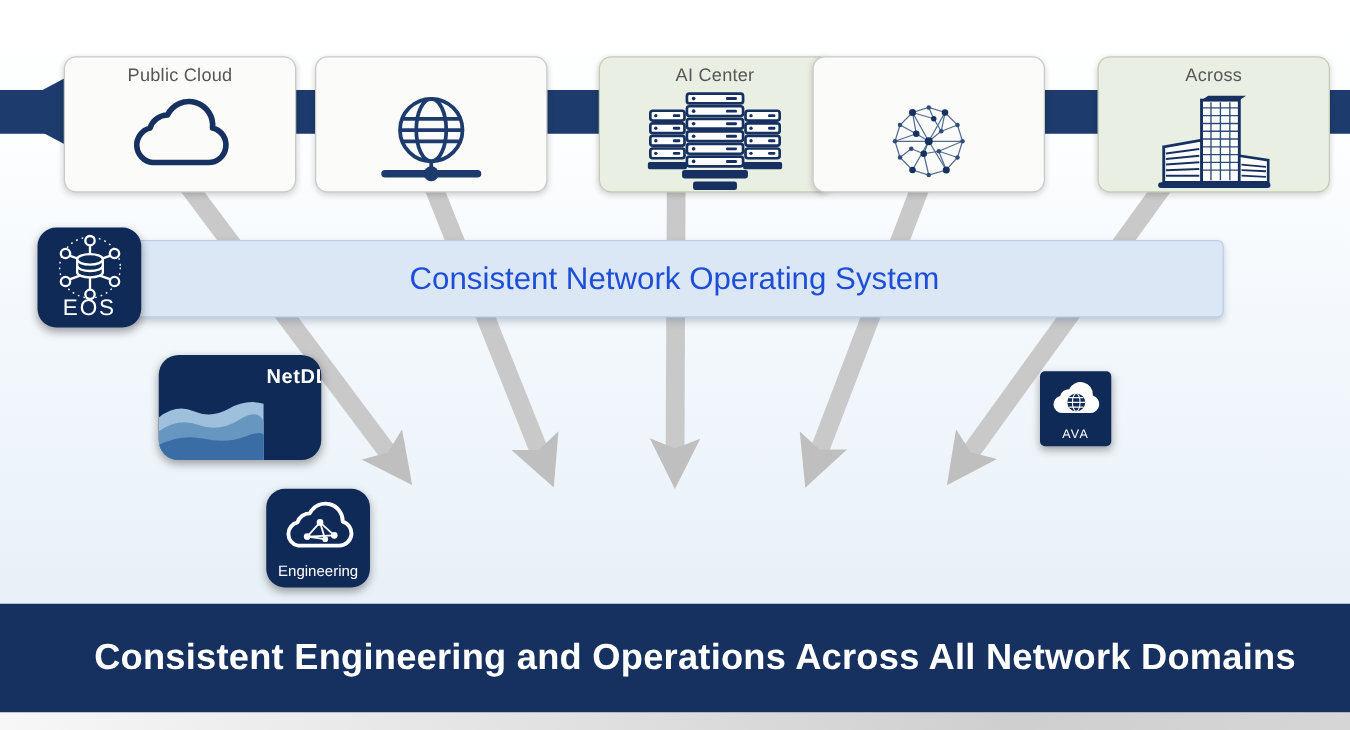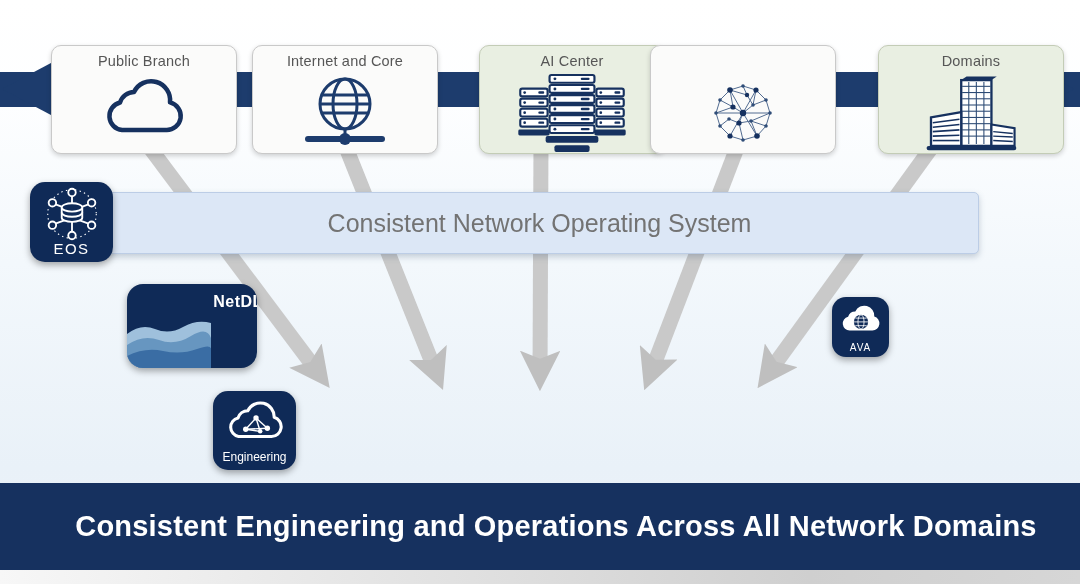--- a/index.html
+++ b/index.html
@@ -19,34 +19,34 @@
   .card{position:absolute;top:45px;width:184px;height:107px;background:#fbfbfa;
     border:1.5px solid #c9c9c9;border-radius:10px;box-shadow:0 2px 5px rgba(0,0,0,.18);z-index:2;}
   .card.green{background:#e9efe2;border-color:#c3ccb6;margin-left:30px;}
   .card-title{position:absolute;top:7px;left:0;width:100%;text-align:center;
     font-size:14.5px;color:#565656;letter-spacing:.2px;}
   .card-icon{position:absolute;left:50%;top:27px;transform:translateX(-50%);}
   
   .layer-bar{position:absolute;background:#dce7f6;border:1px solid #bccde6;border-radius:5px;
     box-shadow:0 3px 6px rgba(70,90,120,.28);z-index:2;
     display:flex;align-items:center;justify-content:center;
-    font-size:25px;color:#737373;}
+    font-size:25px;color:#1d4ed8;}
   #bar-nos{left:100px;top:192px;width:877px;height:60px;}
   #bar-state{left:187px;top:297px;width:719px;height:61px;}
   #bar-ops{left:268px;top:403px;width:580px;height:61px;}
   
   .badge{position:absolute;background:#0f2a57;border-radius:15px;z-index:3;
     box-shadow:0 3px 7px rgba(0,0,0,.35);color:#fff;overflow:hidden;}
   #badge-eos{left:30px;top:182px;width:83px;height:80px;}
-  #badge-eos .badge-label{position:absolute;bottom:5px;width:100%;text-align:center;font-size:15px;letter-spacing:1.5px;}
+  #badge-eos .badge-label{position:absolute;bottom:5px;width:100%;text-align:center;font-size:18px;letter-spacing:1.5px;}
   #badge-eos svg{position:absolute;left:50%;top:4px;transform:translateX(-50%);}
   #badge-netdl{left:127px;top:284px;width:84px;height:84px;border-radius:16px;padding-left:46px;}
   #badge-netdl .badge-label{position:absolute;top:9px;width:100%;text-align:center;font-size:16px;font-weight:bold;letter-spacing:.5px;}
   #badge-netdl svg{position:absolute;left:0;bottom:0;}
-  #badge-ava{left:832px;top:297px;width:57px;height:60px;border-radius:14px;}
+  #badge-ava{left:832px;top:297px;width:57px;height:60px;border-radius:4px;}
   #badge-ava .badge-label{position:absolute;bottom:4px;width:100%;text-align:center;font-size:10px;letter-spacing:1px;}
   #badge-ava svg{position:absolute;left:50%;top:4px;transform:translateX(-50%);}
   #badge-cloudvision{left:213px;top:391px;width:83px;height:79px;}
   #badge-cloudvision .badge-label{position:absolute;bottom:6px;width:100%;text-align:center;font-size:12px;}
   #badge-cloudvision svg{position:absolute;left:50%;top:6px;transform:translateX(-50%);}
   
   .banner{position:absolute;left:0;top:483px;width:1080px;height:87px;background:#16315f;z-index:4;
     display:flex;align-items:center;justify-content:center;padding-left:16px;}
   .banner-text{color:#ffffff;font-size:29px;font-weight:600;letter-spacing:.2px;}
   .bottom-strip{position:absolute;left:0;top:570px;width:1080px;height:14px;z-index:4;
@@ -69,30 +69,29 @@
       </marker>
     </defs>
     <line x1="144" y1="140" x2="320" y2="375" stroke="#c9c9c9" stroke-width="15" marker-end="url(#ah)"></line>
     <line x1="343" y1="140" x2="437" y2="375" stroke="#c9c9c9" stroke-width="15" marker-end="url(#ah)"></line>
     <line x1="541" y1="140" x2="540" y2="375" stroke="#c9c9c9" stroke-width="15" marker-end="url(#ah)"></line>
     <line x1="740" y1="140" x2="650" y2="375" stroke="#c9c9c9" stroke-width="15" marker-end="url(#ah)"></line>
     <line x1="937" y1="140" x2="767" y2="375" stroke="#c9c9c9" stroke-width="15" marker-end="url(#ah)"></line>
   </svg>
 
   <div class="card" style="left:51px">
-    <div class="card-title">Public Branch</div>
+    <div class="card-title">Public Cloud</div>
     <span class="card-icon">
       <svg width="100" height="68" viewBox="0 0 100 64">
         <path d="M28 55 h44 a14 14 0 0 0 4 -27.6 A19 19 0 0 0 40 17 a15 15 0 0 0 -14 10.5 A14 14 0 0 0 28 55 z" fill="none" stroke="#16315f" stroke-width="4.5" stroke-linejoin="round"></path>
       </svg>
     </span>
   </div>
 
   <div class="card" style="left:252px">
-    <div class="card-title">Internet and Core</div>
     <span class="card-icon">
       <svg width="92" height="78" viewBox="0 0 92 78">
         <g fill="none" stroke="#1d3c6d" stroke-width="3">
           <circle cx="46" cy="31" r="25"></circle>
           <ellipse cx="46" cy="31" rx="12" ry="25"></ellipse>
           <line x1="22.5" y1="22" x2="69.5" y2="22"></line>
           <line x1="21" y1="31" x2="71" y2="31"></line>
           <line x1="22.5" y1="40" x2="69.5" y2="40"></line>
           <line x1="46" y1="56" x2="46" y2="66"></line>
         </g>
@@ -191,21 +190,21 @@
             <circle cx="27" cy="63" r="2.6"></circle>
             <circle cx="30" cy="34" r="2.6"></circle>
           <circle cx="44" cy="22" r="2.2"></circle>
             <circle cx="36" cy="50" r="2.6"></circle>
         </g>
       </svg>
     </span>
   </div>
 
   <div class="card green" style="left:848px">
-    <div class="card-title">Domains</div>
+    <div class="card-title">Across</div>
     <span class="card-icon">
       <svg width="110" height="80" viewBox="0 0 110 90">
 
         <rect x="44" y="8" width="34" height="74" fill="#fff" stroke="#16315f" stroke-width="2.6"></rect>
         <path d="M44 8 L50 4 L84 4 L78 8" fill="#16315f"></path>
         <g stroke="#2c4a74" stroke-width="1.2">
           <line x1="52.5" y1="10" x2="52.5" y2="80"></line>
             <line x1="61" y1="10" x2="61" y2="80"></line>
             <line x1="69.5" y1="10" x2="69.5" y2="80"></line>
           <line x1="45" y1="15" x2="77" y2="15"></line>

